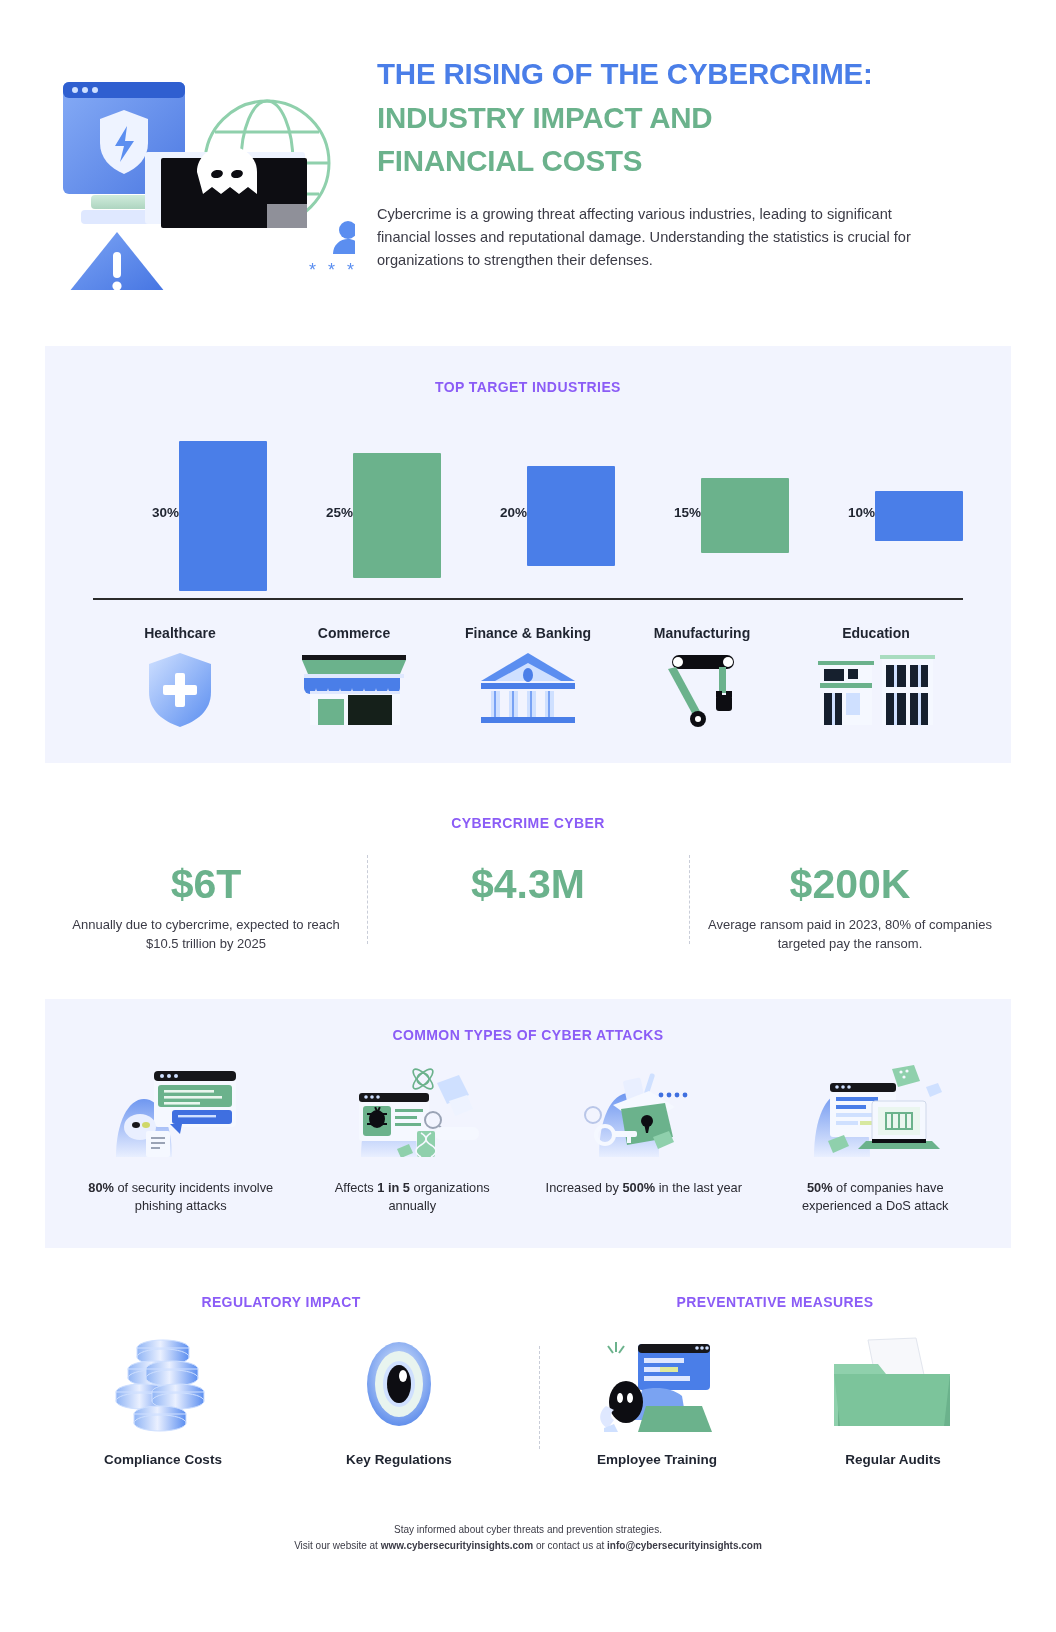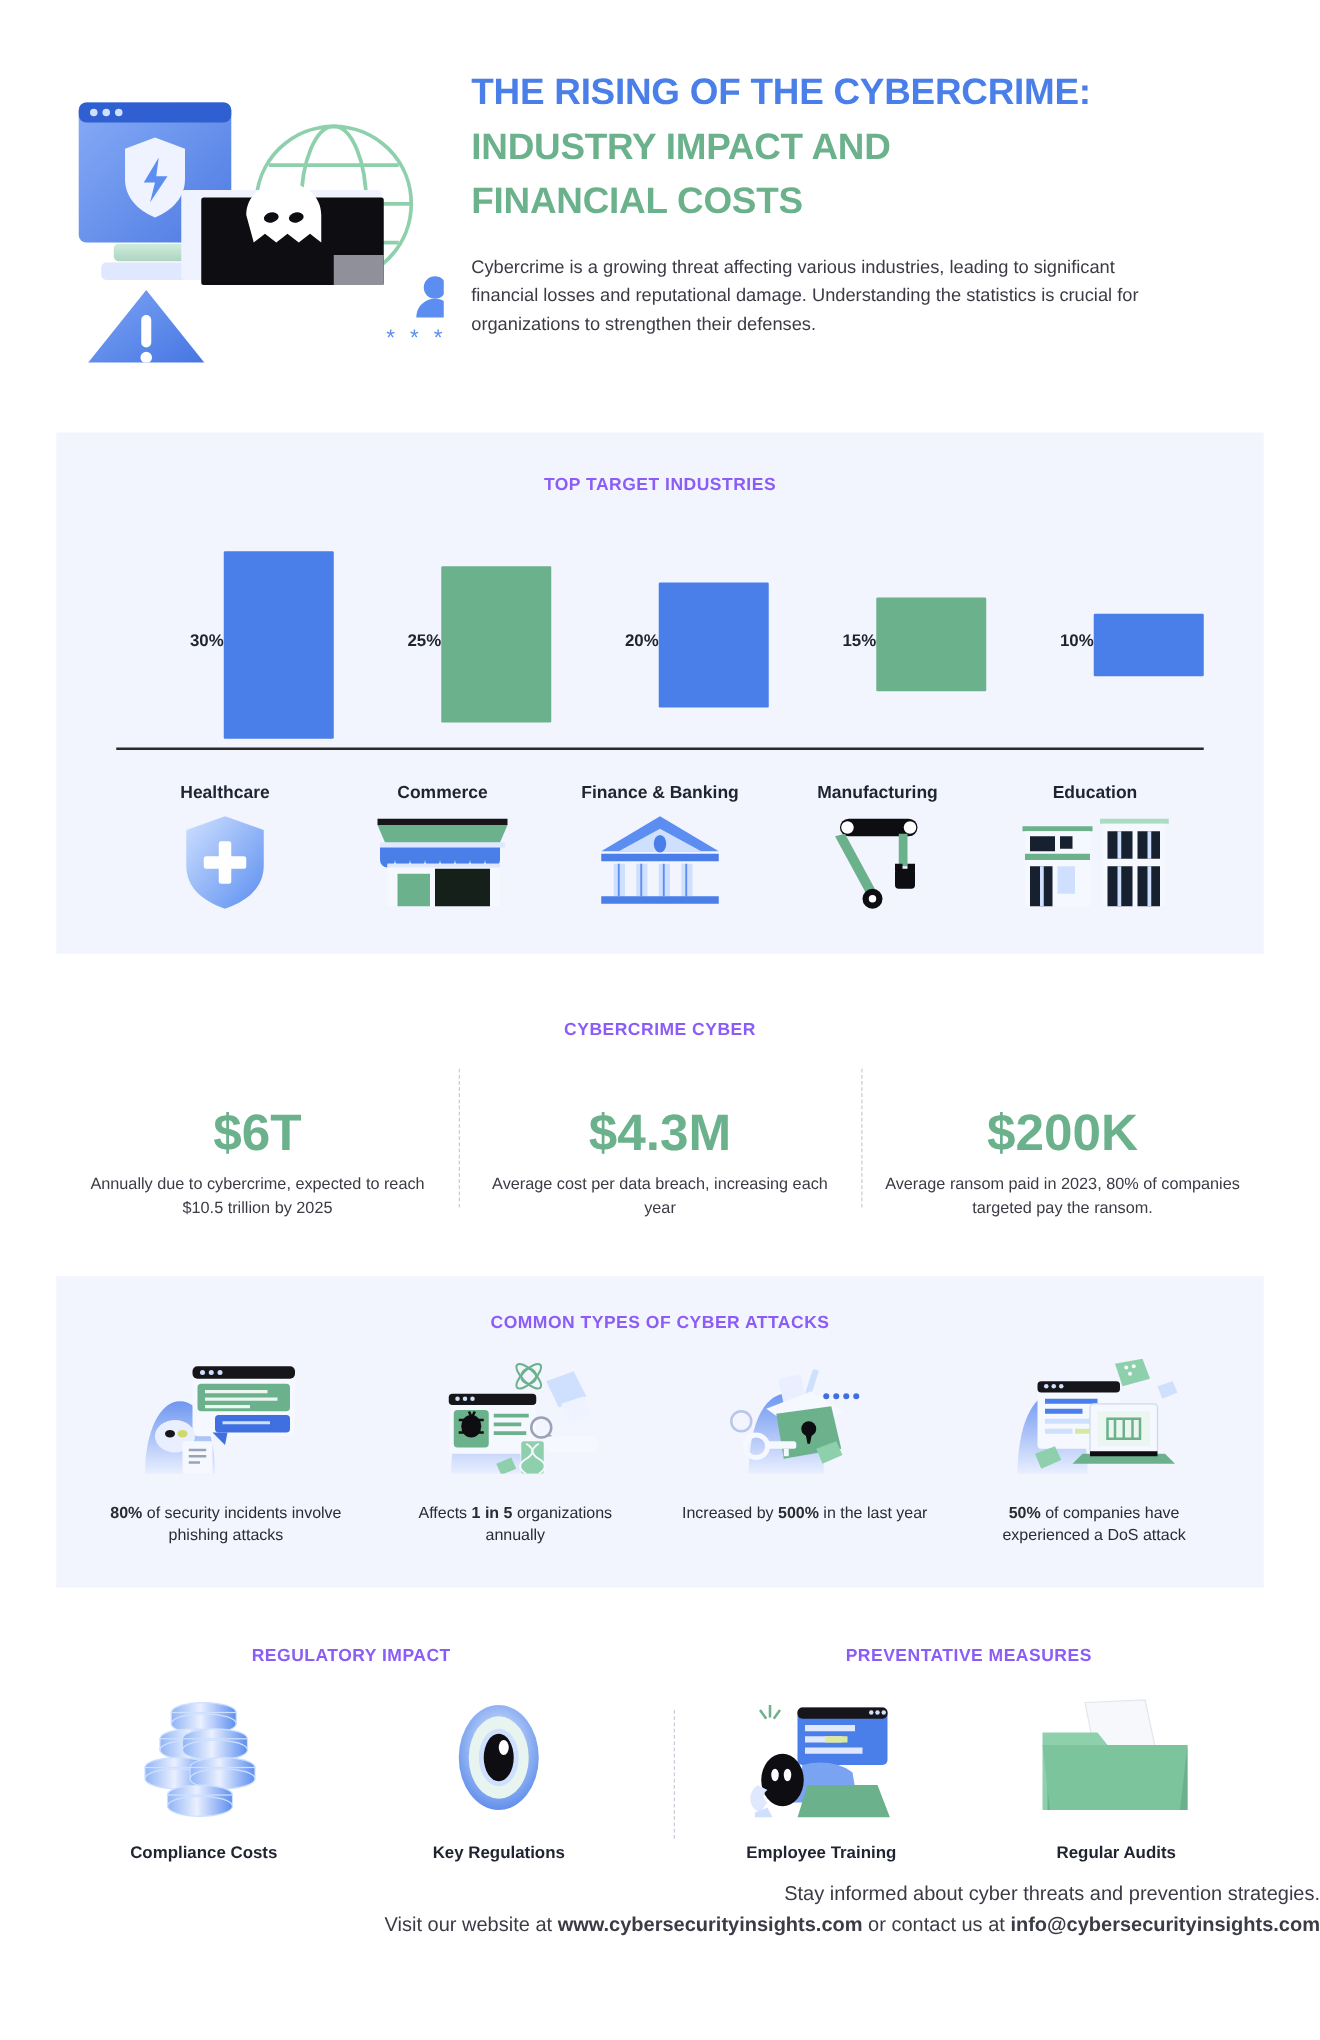--- a/index.html
+++ b/index.html
@@ -43,21 +43,21 @@
   .icon-cell { flex: 1; display: flex; justify-content: center; align-items: flex-end; height: 78px; }
 
   
   .cost-wrap { margin-top: 52px; }
   .stats { display: flex; margin: 30px 45px 0 45px; }
   .stat { flex: 1; text-align: center; padding: 0 18px; position: relative; }
   .stat + .stat::before {
     content:""; position: absolute; left: 0; top: -6px; bottom: 10px; width: 0;
     border-left: 1.5px dashed #c9cdd8;
   }
-  .stat-num { font-size: 41px; font-weight: 700; color: #6bb28c; line-height: 1.15; margin-top: 22px; }
+  .stat-num { font-size: 41px; font-weight: 700; color: #6bb28c; line-height: 1.15; }
   .stat-desc { margin-top: 7px; font-size: 13px; line-height: 1.48; color: #3b3b46; }
 
   
   .attacks-panel { margin: 45px 45px 0 45px; padding: 28px 0 32px 0; }
   .attack-grid { display: flex; margin: 22px 20px 0 20px; }
   .attack { flex: 1; text-align: center; padding: 0 14px; }
   .attack-art { height: 92px; display:flex; align-items:center; justify-content:center; }
   .attack-cap { margin-top: 22px; font-size: 12.8px; line-height: 1.45; color: #2b2b33; }
   .attack-cap b { font-weight: 700; }
 
@@ -68,21 +68,21 @@
     content:""; position:absolute; left:0; top: 52px; bottom: 18px; width:0;
     border-left: 1.5px dashed #c9cdd8;
   }
   .bitems { display: flex; margin-top: 26px; }
   .bitem { flex: 1; text-align: center; padding: 0 10px; }
   .bitem-art { height: 96px; display:flex; align-items:flex-end; justify-content:center; }
   .bitem-label { margin-top: 20px; font-size: 13.5px; font-weight: 700; color: #1f2430; }
 
   
   .footer { position: absolute; left: 0; right: 0; bottom: 78px; text-align: center; }
-  .footer div { font-size: 16px; color: #3b3b46; line-height: 1.6; text-align: right; }
+  .footer div { font-size: 10px; color: #3b3b46; line-height: 1.6; }
   .footer b { font-weight: 700; }
 </style>
 </head>
 <body>
 
 <div class="page">
 
   <div class="header">
 
     <div class="hero-art">
@@ -283,21 +283,20 @@
 
   <div class="cost-wrap">
     <div class="section-title">CYBERCRIME CYBER</div>
     <div class="stats" id="stats-row">
         <div class="stat">
           <div class="stat-num">$6T</div>
           <div class="stat-desc">Annually due to cybercrime, expected to reach $10.5 trillion by 2025</div>
         </div>
         <div class="stat">
           <div class="stat-num">$4.3M</div>
-          <div class="stat-desc">Average cost per data breach, increasing each year</div>
         </div>
         <div class="stat">
           <div class="stat-num">$200K</div>
           <div class="stat-desc">Average ransom paid in 2023, 80% of companies targeted pay the ransom.</div>
         </div>
       </div>
   </div>
 
   <div class="panel attacks-panel">
     <div class="section-title">COMMON TYPES OF CYBER ATTACKS</div>

